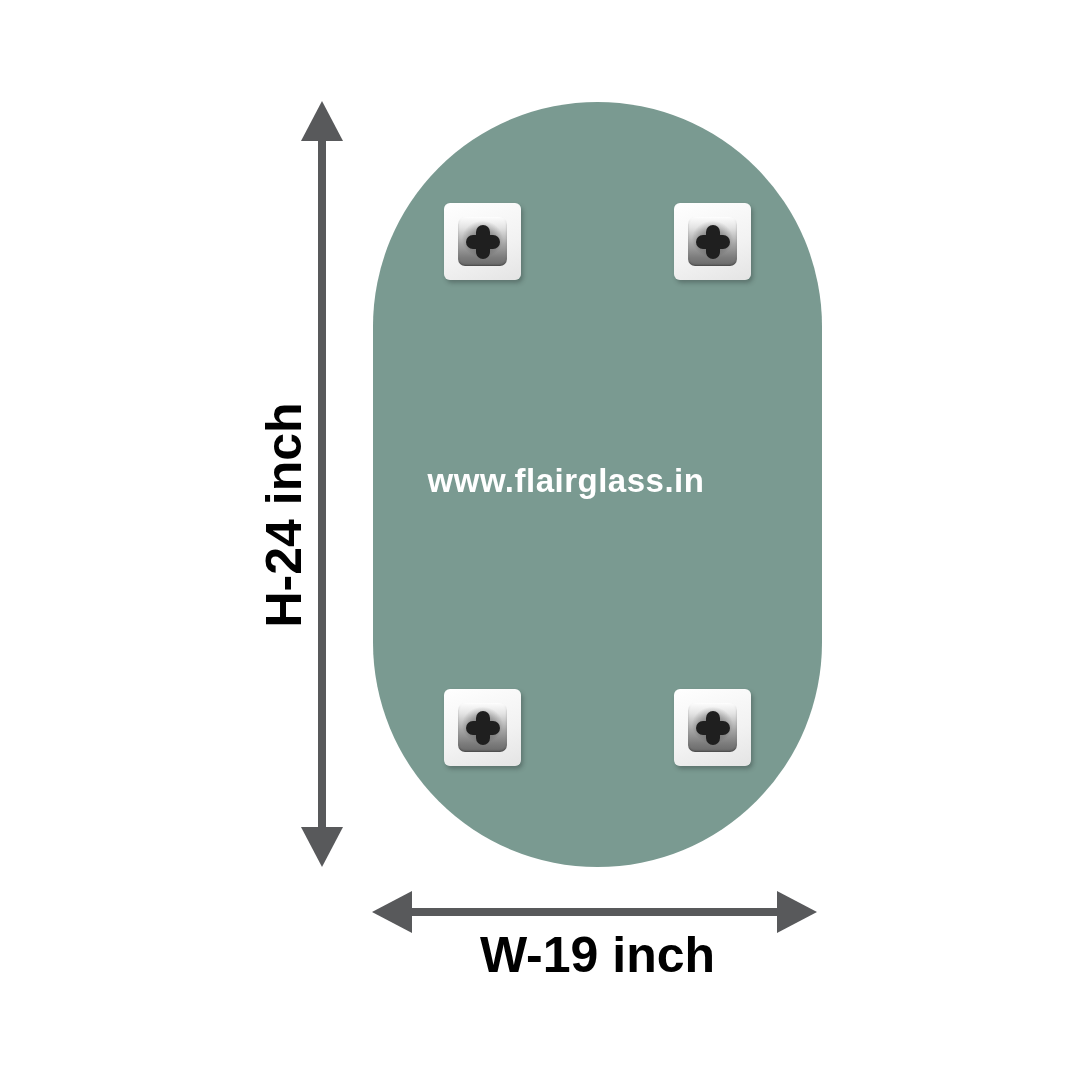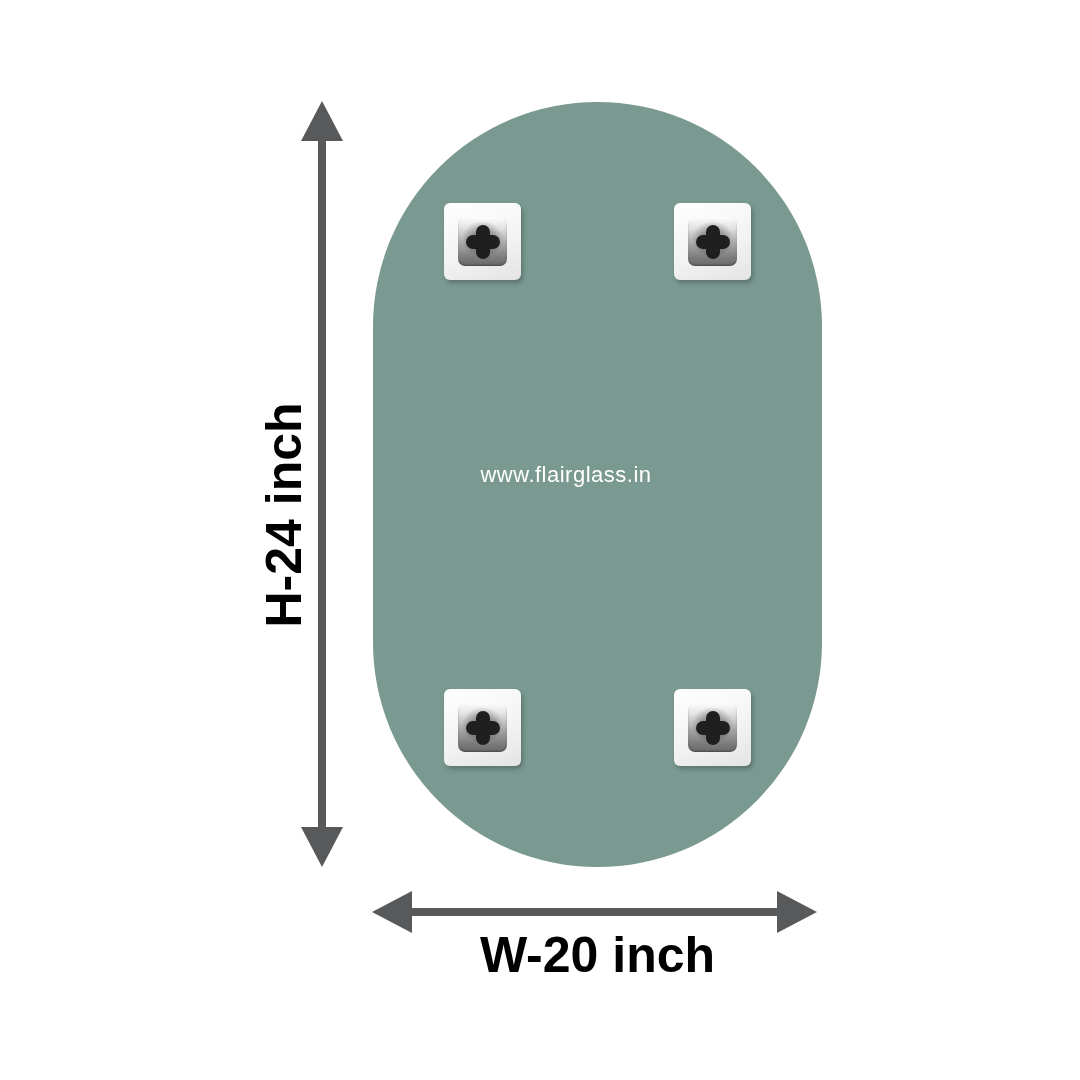--- a/index.html
+++ b/index.html
@@ -29,22 +29,22 @@
   }
 
   
   .watermark {
     position: absolute;
     left: 0;
     top: 360px;
     width: 386px;
     text-align: center;
     color: #ffffff;
-    font-size: 22px;
-    font-weight: 400;
+    font-size: 33px;
+    font-weight: 700;
     letter-spacing: 0.5px;
   }
 
   
   .clip {
     position: absolute;
     width: 77px;
     height: 77px;
     background: linear-gradient(160deg, #ffffff 0%, #f2f2f2 60%, #e4e4e4 100%);
     border-radius: 6px;
@@ -215,15 +215,15 @@
   </div>
 
   <div class="dim-label h-label">H-24 inch</div>
 
   <div>
     <div class="h-arrow-head-left"></div>
     <div class="h-arrow-line"></div>
     <div class="h-arrow-head-right"></div>
   </div>
 
-  <div class="dim-label w-label">W-20 inch</div>
+  <div class="dim-label w-label">W-19 inch</div>
 
 </div>
 
 </body></html>

